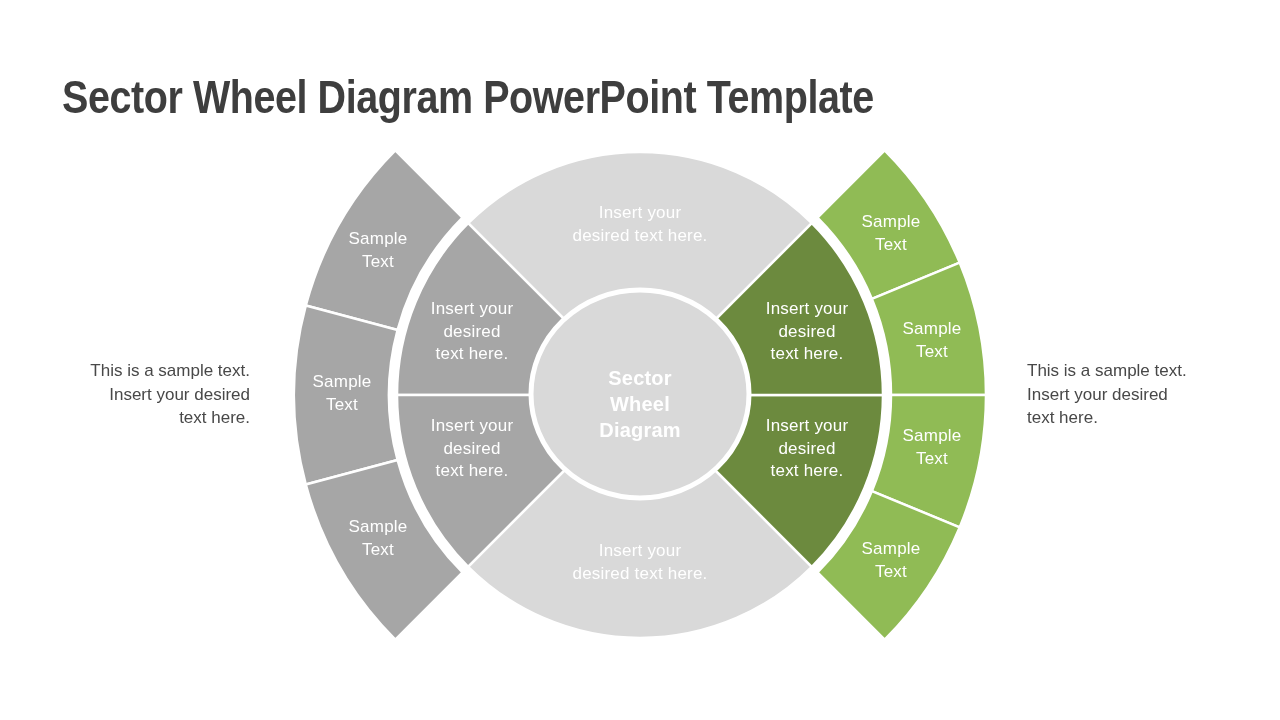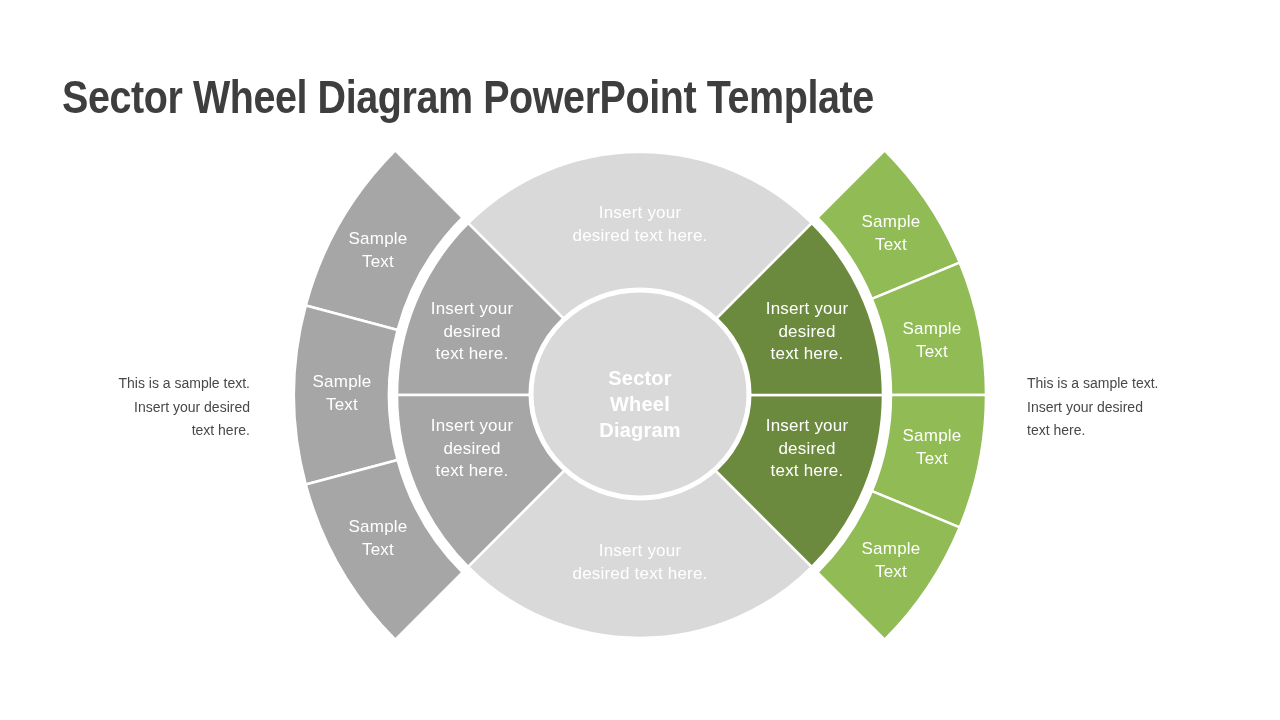--- a/index.html
+++ b/index.html
@@ -39,23 +39,23 @@
   }
   .center-label {
     font-weight: bold;
     font-size: 20px;
     line-height: 26px;
     letter-spacing: 0.2px;
   }
 
   .side-note {
     position: absolute;
-    top: 372px;
+    top: 359px;
     width: 190px;
-    font-size: 14px;
+    font-size: 17px;
     line-height: 23.5px;
     color: #484848;
     white-space: pre-line;
   }
   .side-note.left  { left: 60px;  text-align: right; }
   .side-note.right { left: 1027px; text-align: left; }
 </style>
 </head>
 <body>
 

